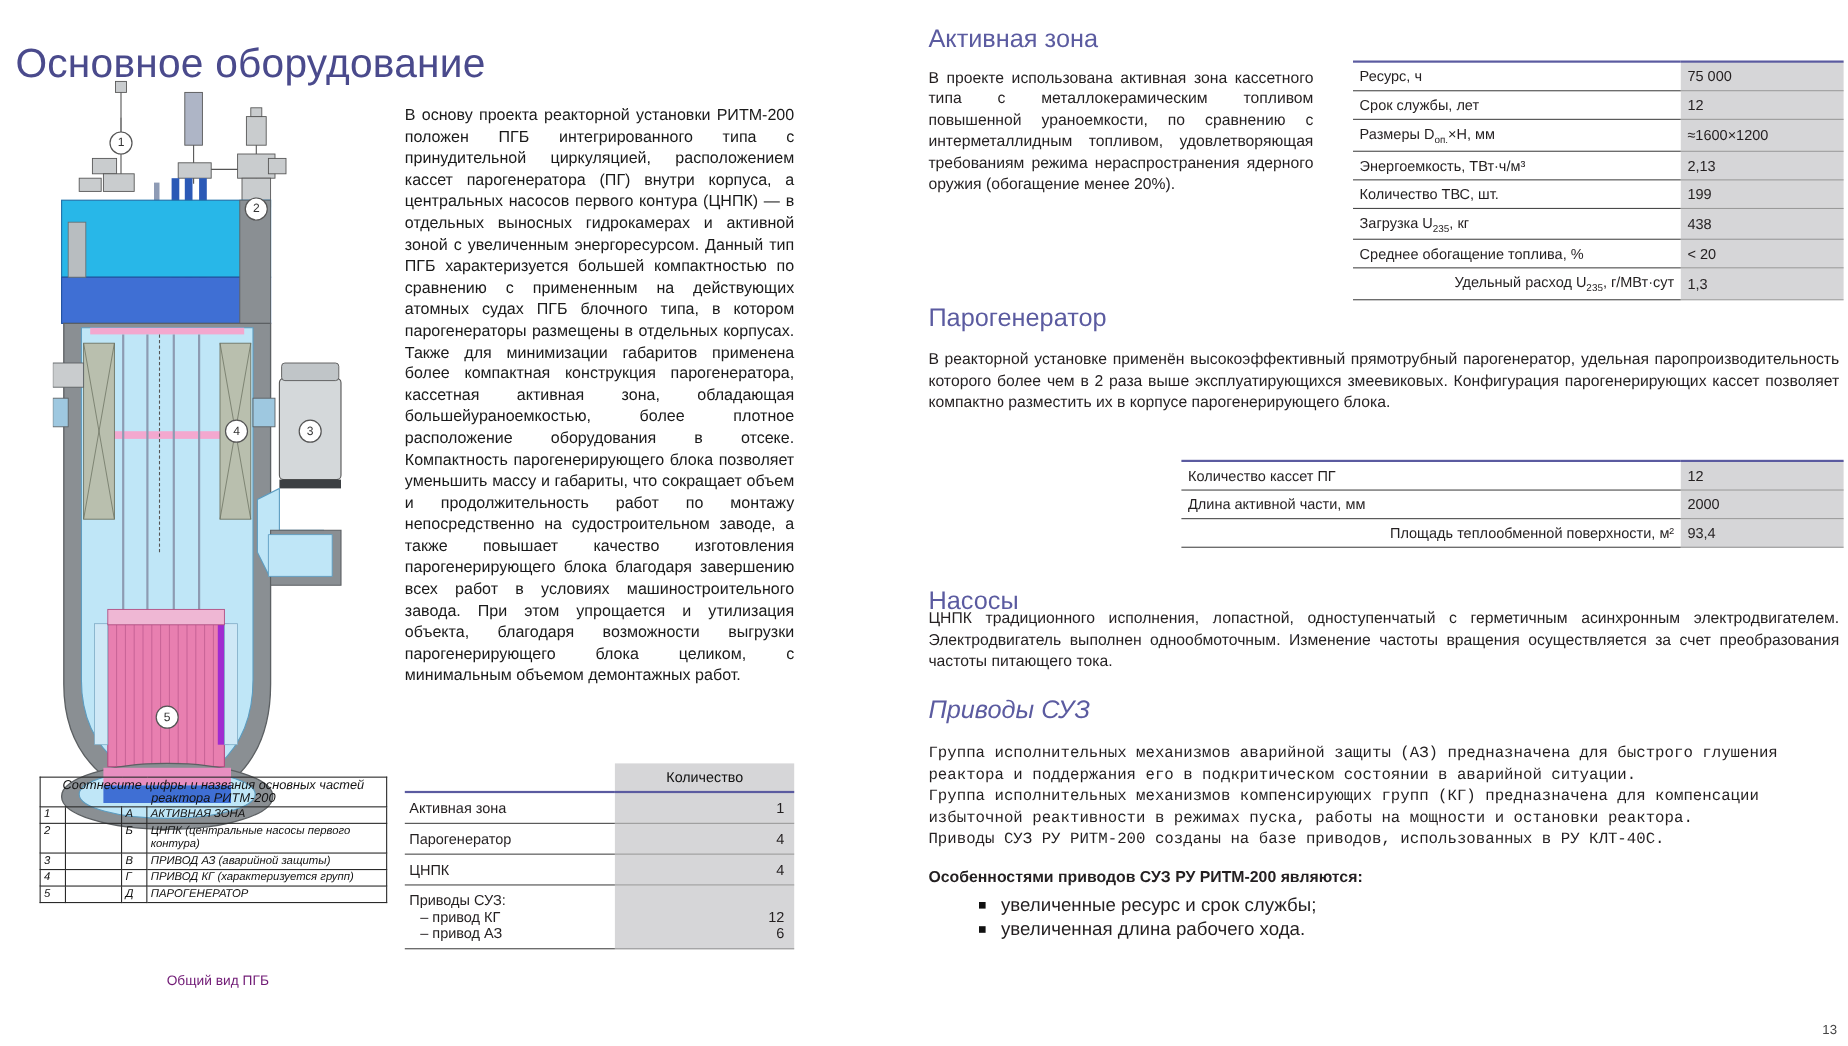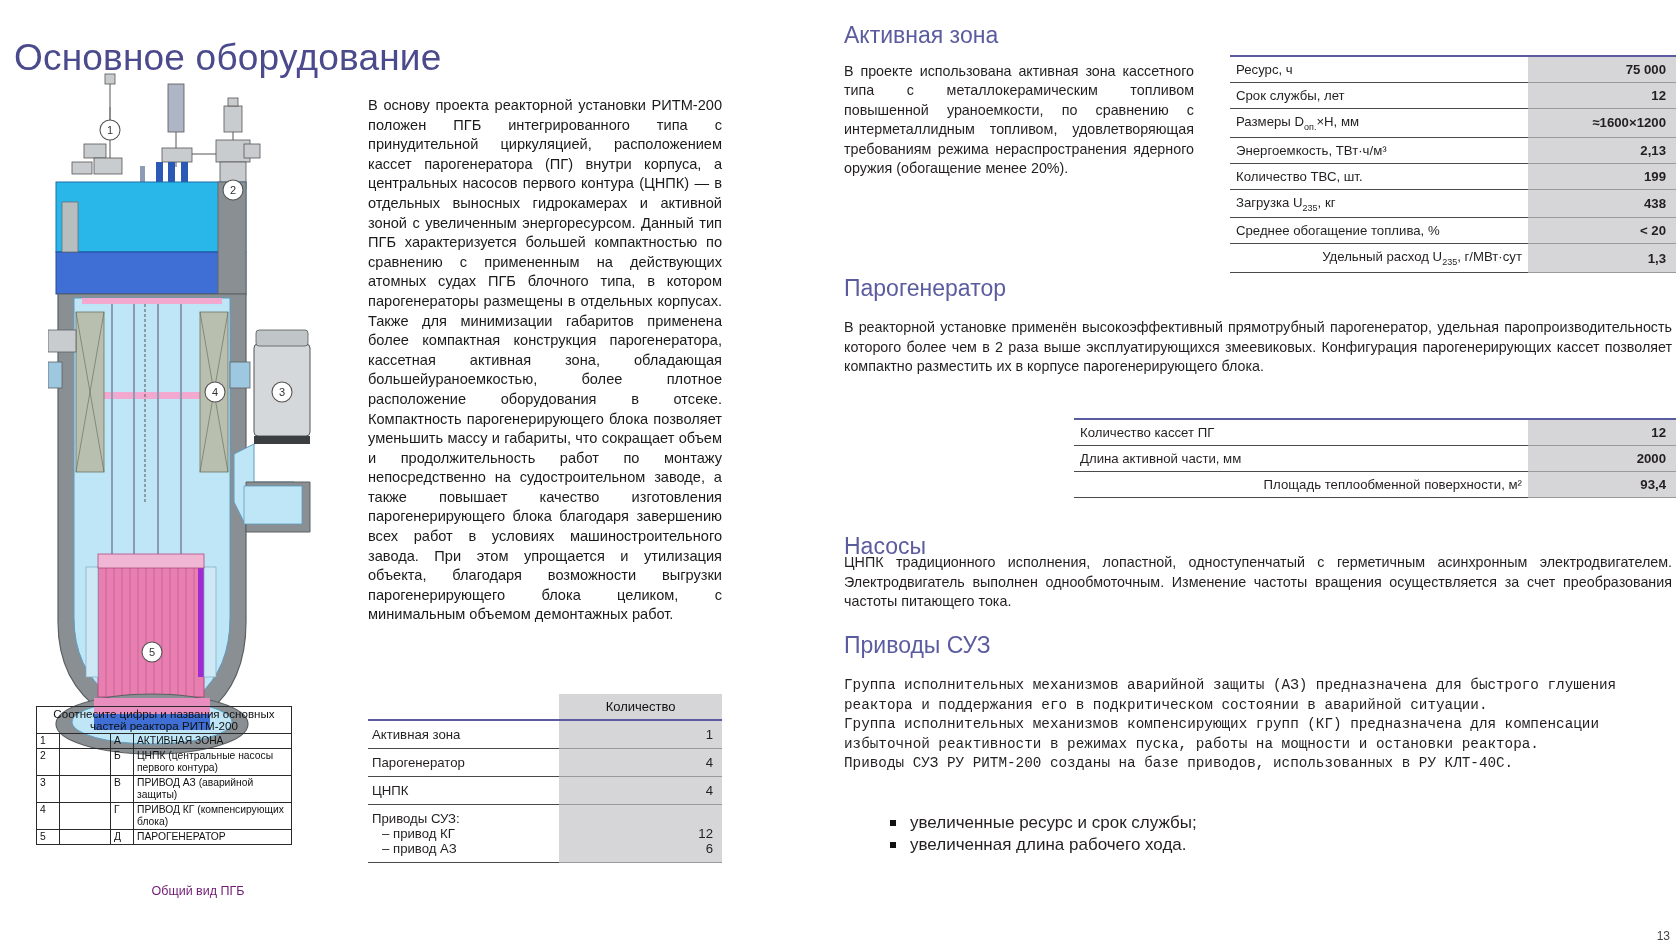--- a/index.html
+++ b/index.html
@@ -39,22 +39,22 @@
     position:absolute;left:368px;top:96px;width:354px;
   }
   .col-pgb .h2{margin:0 0 16px 0;}
   .body-just{
     font-size:14.6px;line-height:19.6px;text-align:justify;
     color:#1a1a1a;
   }
 
   
   .match-table{
-    position:absolute;left:36px;top:706px;width:256px;
-    border-collapse:collapse;font-size:10.3px;color:#111;
+    position:absolute;left:36px;top:706px;width:316px;
+    border-collapse:collapse;font-size:10.3px;color:#111;font-style:italic;
   }
   .match-table td,.match-table th{
     border:1px solid #2a2a2a;padding:1px 3px;vertical-align:top;line-height:12px;
   }
   .match-title{
     text-align:center;font-weight:400;font-size:11.6px;line-height:14px;padding:3px 4px;
   }
   .mt-num{width:16px;text-align:left;}
   .mt-blank{width:44px;}
   .mt-let{width:16px;text-align:left;}
@@ -96,40 +96,40 @@
   }
 
   
   .spec{
     border-collapse:collapse;font-size:13.2px;position:absolute;
   }
   .spec tr td.k{
     text-align:left;padding:5px 6px 5px 6px;border-top:1px solid #4a4a4a;white-space:nowrap;
   }
   .spec tr td.v{
-    text-align:right;padding:5px 10px 5px 6px;border-top:1px solid #9a9a9a;
-    background:#d6d6d8;white-space:nowrap;font-weight:bold;
+    text-align:left;padding:5px 10px 5px 6px;border-top:1px solid #9a9a9a;
+    background:#d6d6d8;white-space:nowrap;
   }
   .spec tr.first td.k,.spec tr.first td.v{border-top:2px solid #5b5ba0;}
   .spec tr.last td.k{border-bottom:1px solid #4a4a4a;text-align:right;}
   .spec tr.last td.v{border-bottom:1px solid #9a9a9a;}
 
   #core-spec{left:390px;top:55px;width:446px;}
   #core-spec td.v{width:132px;}
 
   #pg-spec{left:234px;top:418px;width:602px;}
   #pg-spec td.v{width:132px;}
 
   .pg-head{position:absolute;left:4px;top:275px;}
   .pg-text{position:absolute;left:4px;top:318px;width:828px;font-size:14.3px;line-height:19.6px;text-align:justify;}
 
   .pumps-head{position:absolute;left:4px;top:513px;margin-top:20px;}
   .pumps-text{position:absolute;left:4px;top:553px;width:828px;font-size:14.3px;line-height:19.6px;text-align:justify;}
 
-  .suz-head{position:absolute;left:4px;top:632px;}
+  .suz-head{position:absolute;left:4px;top:632px;font-style:italic;}
   .suz-text{position:absolute;left:4px;top:676px;width:828px;font-size:14.3px;line-height:19.6px;text-align:left;font-family:Liberation Mono, monospace;}
   .suz-bold{position:absolute;left:4px;top:790px;width:828px;font-size:14.4px;font-weight:bold;}
   .suz-list{position:absolute;left:46px;top:812px;width:700px;font-size:17px;line-height:22px;margin:0;padding:0;list-style:none;}
   .suz-list li{position:relative;padding-left:24px;}
   .suz-list li .bullet{
     position:absolute;left:4px;top:8px;width:6px;height:6px;background:#111;display:block;
   }
   .folio{
     position:absolute;right:10px;bottom:8px;font-size:12px;color:#444;
   }
@@ -282,21 +282,21 @@
           <tr>
             <td class="mt-num">3</td>
             <td class="mt-blank"></td>
             <td class="mt-let">В</td>
             <td class="mt-name">ПРИВОД АЗ (аварийной защиты)</td>
           </tr>
           <tr>
             <td class="mt-num">4</td>
             <td class="mt-blank"></td>
             <td class="mt-let">Г</td>
-            <td class="mt-name">ПРИВОД КГ (компенсирующих блока)</td>
+            <td class="mt-name">ПРИВОД КГ (характеризуется групп)</td>
           </tr>
           <tr>
             <td class="mt-num">5</td>
             <td class="mt-blank"></td>
             <td class="mt-let">Д</td>
             <td class="mt-name">ПАРОГЕНЕРАТОР</td>
           </tr>
         </tbody>
     </table>
 
@@ -390,20 +390,21 @@
 
     <div class="rp-h2 pumps-head">Насосы</div>
     <div class="pumps-text">ЦНПК традиционного исполнения, лопастной, одноступенчатый с герметичным асинхронным электродвигателем. Электродвигатель выполнен однообмоточным. Изменение частоты вращения осуществляется за счет преобразования частоты питающего тока.</div>
 
     <div class="rp-h2 suz-head">Приводы СУЗ</div>
     <div class="suz-text">
       <div>Группа исполнительных механизмов аварийной защиты (АЗ) предназначена для быстрого глушения реактора и поддержания его в подкритическом состоянии в аварийной ситуации.</div>
       <div>Группа исполнительных механизмов компенсирующих групп (КГ) предназначена для компенсации избыточной реактивности в режимах пуска, работы на мощности и остановки реактора.</div>
       <div>Приводы СУЗ РУ РИТМ-200 созданы на базе приводов, использованных в РУ КЛТ-40С.</div>
     </div>
+    <div class="suz-bold">Особенностями приводов СУЗ РУ РИТМ-200 являются:</div>
     <ul class="suz-list" id="suz-features">
         <li><span class="bullet"></span><span>увеличенные ресурс и срок службы;</span></li>
         <li><span class="bullet"></span><span>увеличенная длина рабочего хода.</span></li>
       </ul>
 
     <div class="folio">13</div>
   </div>
 </div>
 
 </body></html>

